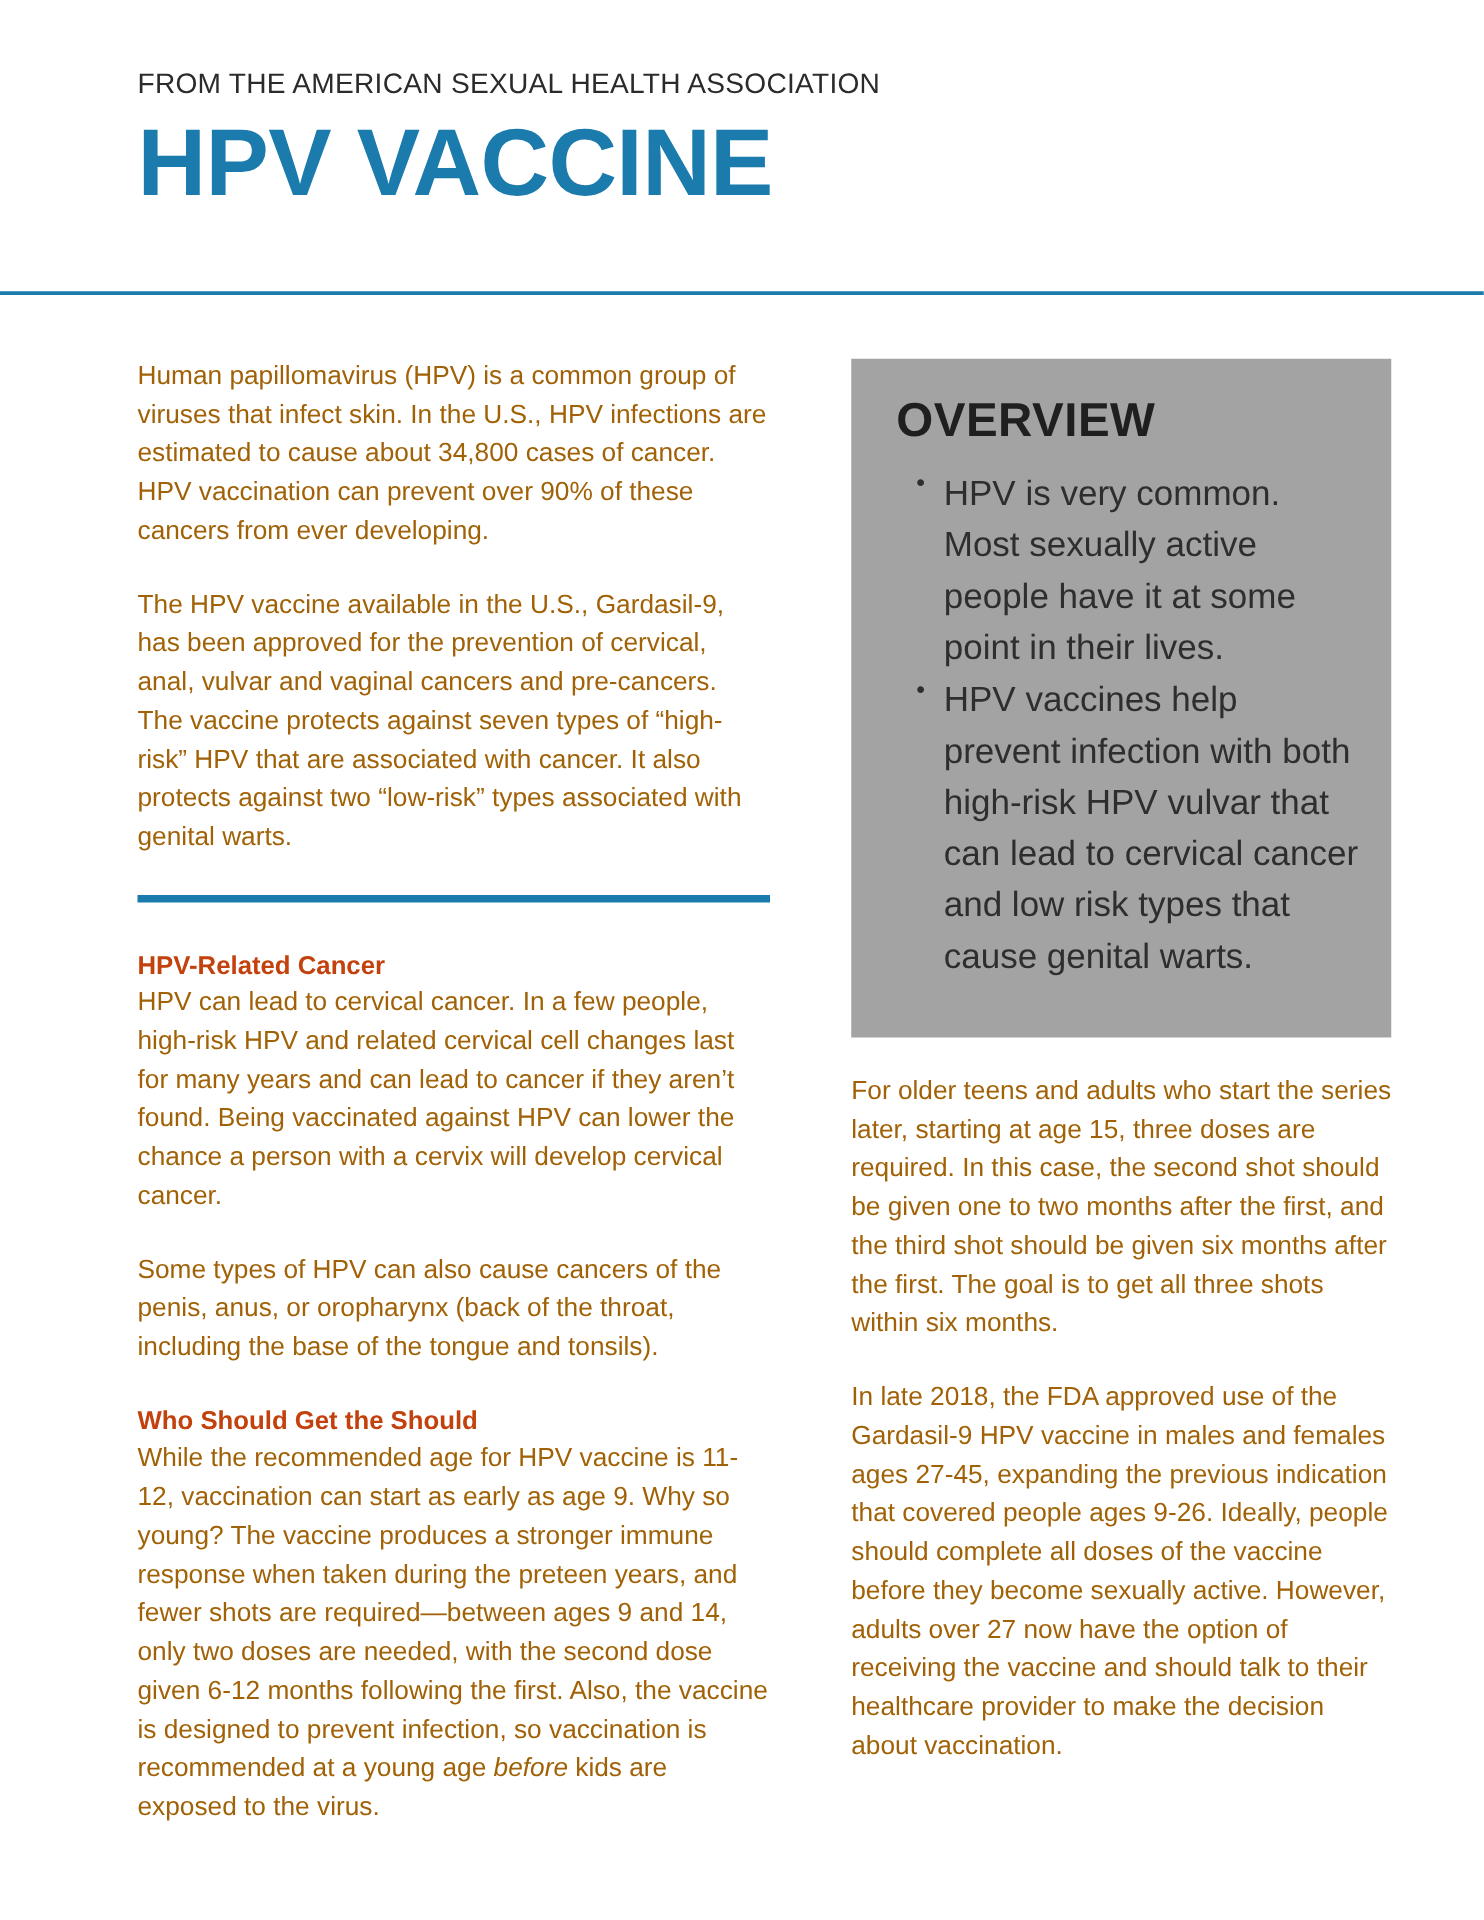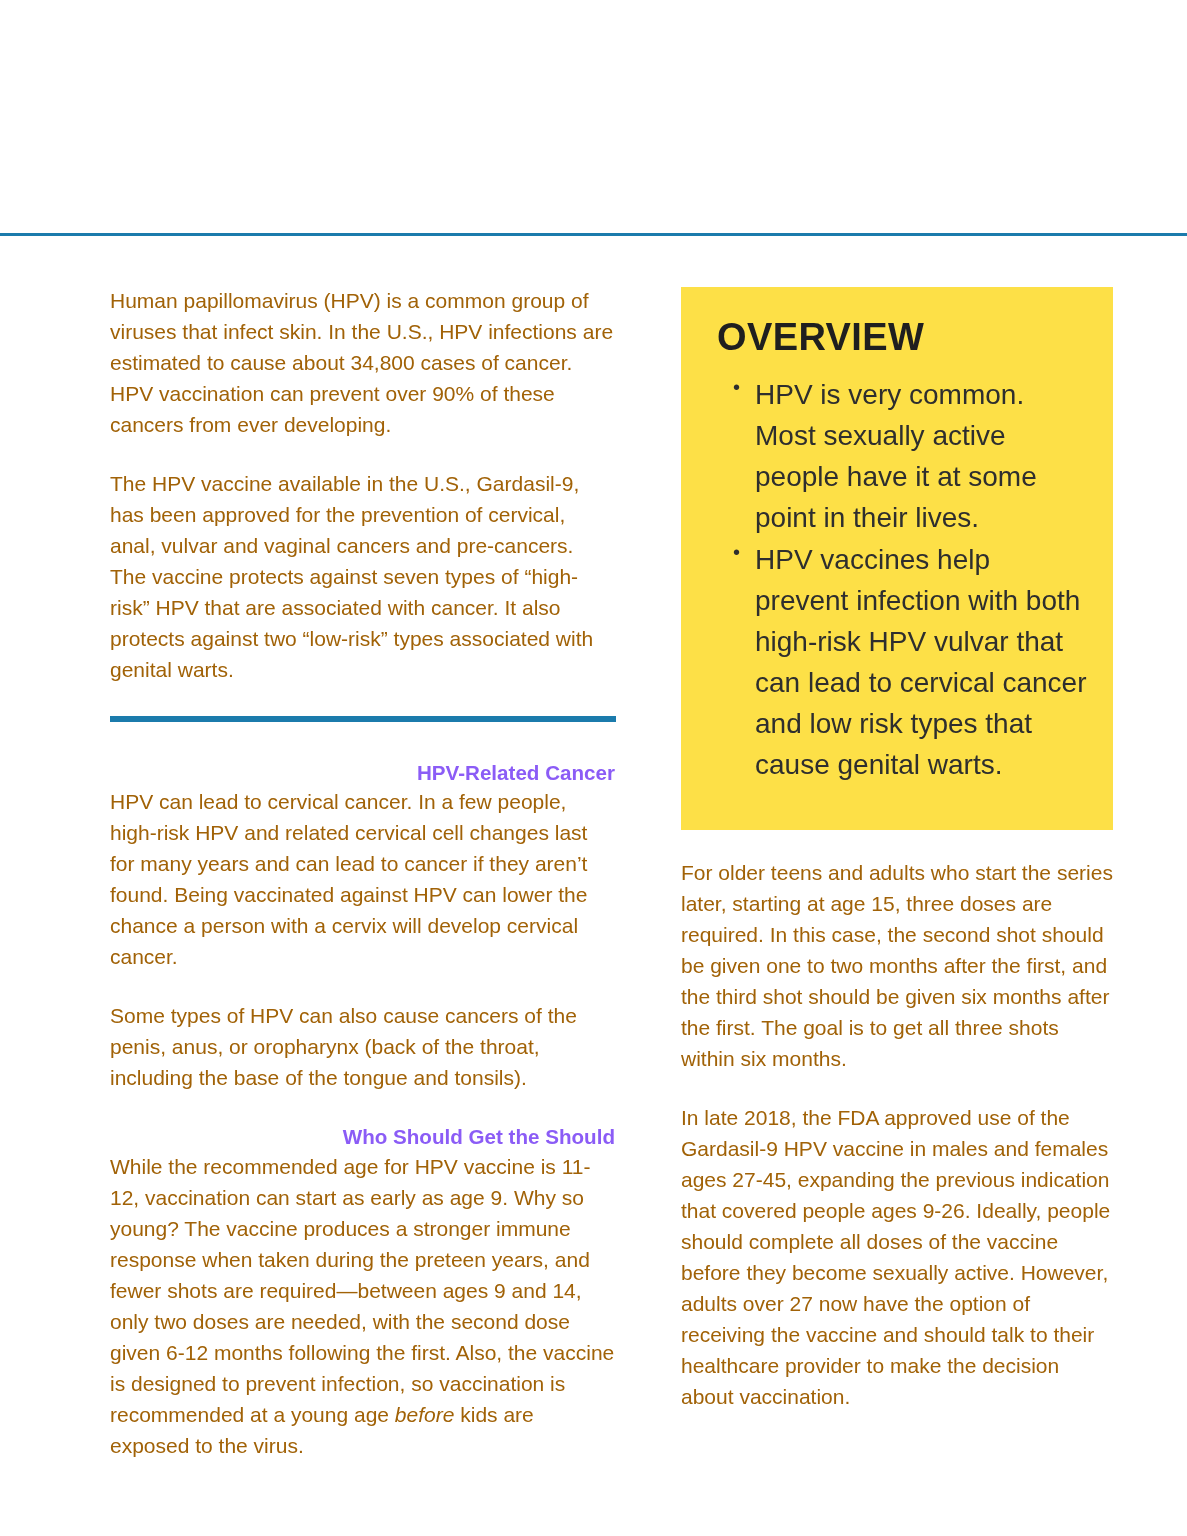--- a/index.html
+++ b/index.html
@@ -76,38 +76,37 @@
     font-size: 21px;
     line-height: 1.475;
     color: #a16207;
   }
   p.body-text:last-child { margin-bottom: 0; }
   p.body-text.tight { margin-bottom: 0; }
 
   .section-head {
     font-size: 20.6px;
     font-weight: bold;
-    color: #8b5cf6;
+    color: #c2410c;
     line-height: 1.45;
     margin: 0;
-    text-align: right;
   }
 
   .divider-bar {
     width: 506px;
     height: 6px;
     background: #1b7bac;
     margin: 30px 0 36px 0;
   }
 
   em.ital { font-style: italic; text-align: right; }
 
   
   .overview-box {
-    background: #fde047;
+    background: #a3a3a3;
     width: 432px;
     min-height: 543px;
     box-sizing: border-box;
     padding: 31px 22px 24px 36px;
   }
   .overview-title {
     font-size: 38px;
     font-weight: bold;
     color: #1f1f1f;
     letter-spacing: 0.4px;
@@ -138,20 +137,24 @@
 
   .right-body {
     margin-top: 28px;
   }
 </style>
 </head>
 <body>
 
 <div class="page">
 
+  <div class="masthead">
+    <div class="masthead-kicker">FROM THE AMERICAN SEXUAL HEALTH ASSOCIATION</div>
+    <div class="masthead-title">HPV VACCINE</div>
+  </div>
 
   <div class="header-rule"></div>
 
   <div class="col-left">
 
     <p class="body-text">Human papillomavirus (HPV) is a common group of viruses that infect skin. In the U.S., HPV infections are estimated to cause about 34,800 cases of cancer. HPV vaccination can prevent over 90% of these cancers from ever developing.</p>
 
     <p class="body-text tight">The HPV vaccine available in the U.S., Gardasil-9, has been approved for the prevention of cervical, anal, vulvar and vaginal cancers and pre-cancers. The vaccine protects against seven types of “high-risk” HPV that are associated with cancer. It also protects against two “low-risk” types associated with genital warts.</p>
 
     <div class="divider-bar"></div>

